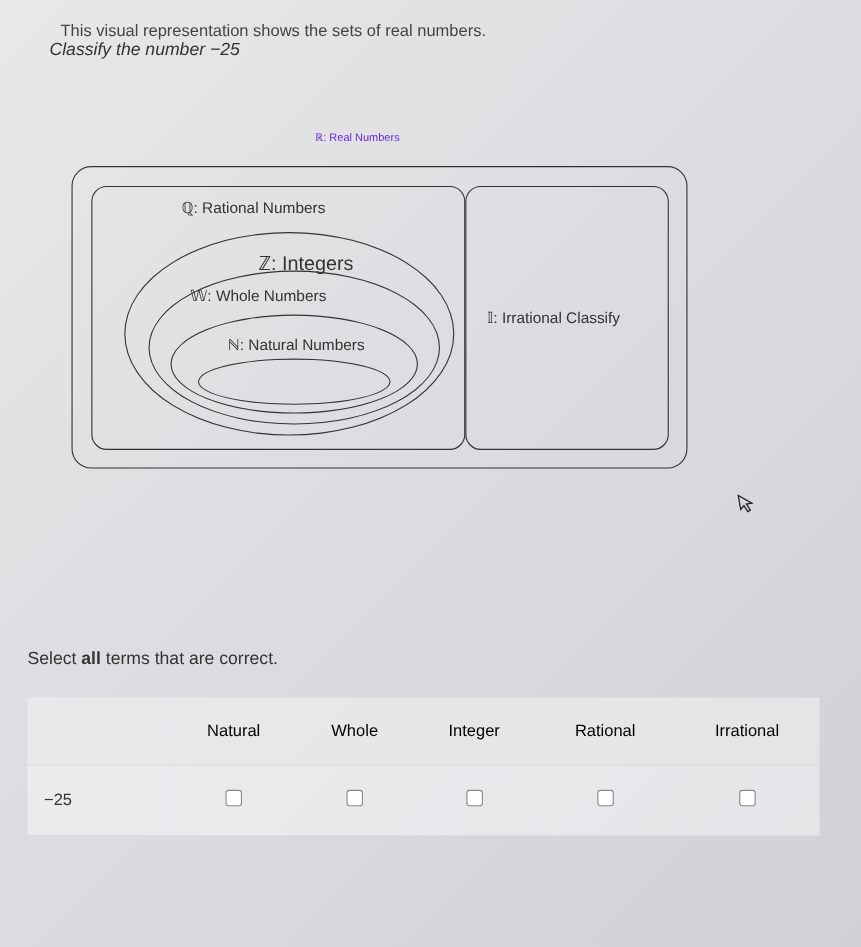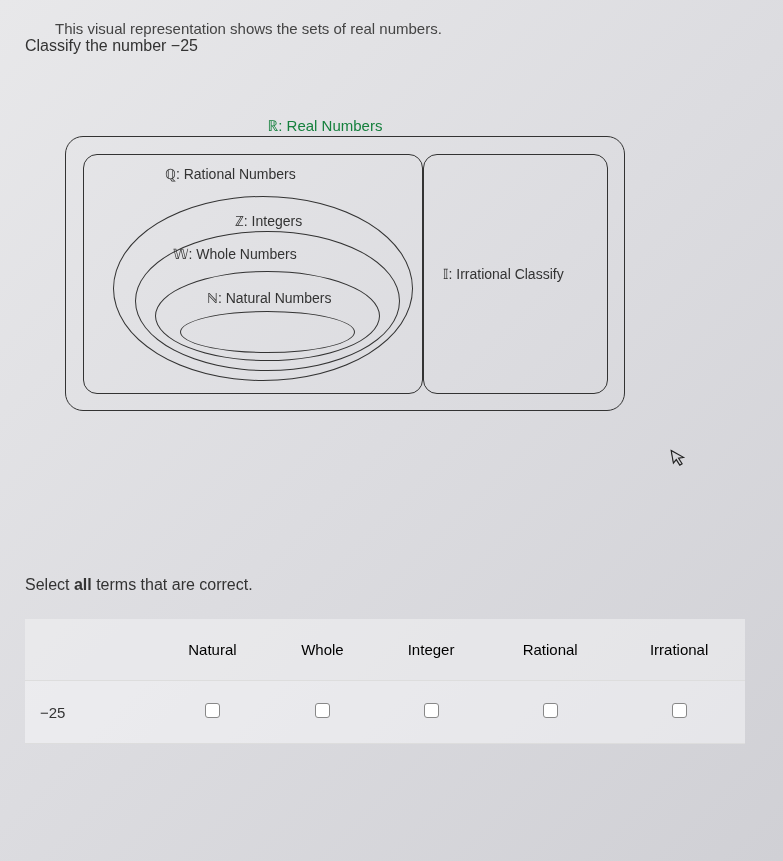--- a/index.html
+++ b/index.html
@@ -18,30 +18,32 @@
     }
     .intro-text {
       font-size: 15px;
       color: #444;
       margin-left: 30px;
     }
     .classify-text {
       font-size: 16px;
       color: #333;
       margin-bottom: 60px;
+      margin-left: 20px;
+      font-style: italic;
     }
     .classify-text .number {
       font-weight: normal;
     }
     .diagram-title {
-      font-size: 15px;
-      color: #15803d;
+      font-size: 10px;
+      color: #6d28d9;
       text-align: center;
       margin-left: 200px;
-      margin-bottom: 1px;
+      margin-bottom: 20px;
       display: inline-block;
       width: 200px;
     }
     .diagram-container {
       position: relative;
       margin-left: 40px;
       width: 560px;
       height: 280px;
     }
     .real-box {
@@ -93,21 +95,21 @@
     .integers-ellipse {
       top: 60px;
       left: 48px;
       width: 300px;
       height: 185px;
     }
     .integers-label {
       position: absolute;
       top: 75px;
       left: 170px;
-      font-size: 14px;
+      font-size: 18px;
       color: #333;
       text-align: right;
     }
     .whole-ellipse {
       top: 95px;
       left: 70px;
       width: 265px;
       height: 140px;
     }
     .whole-label {

